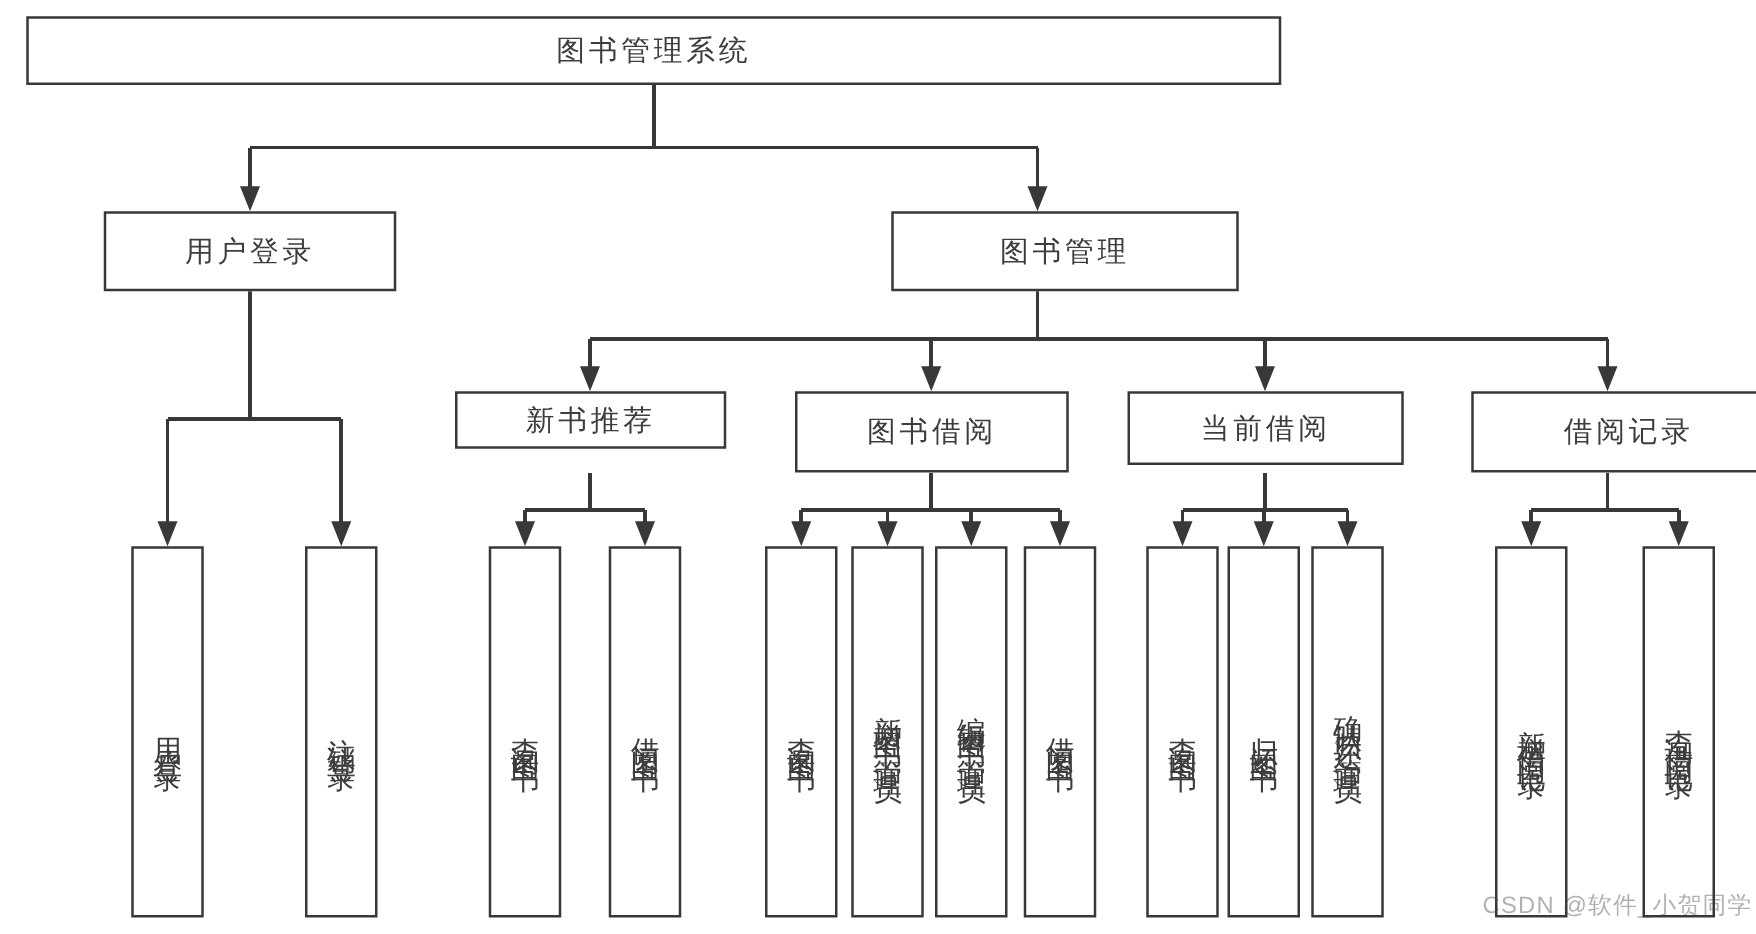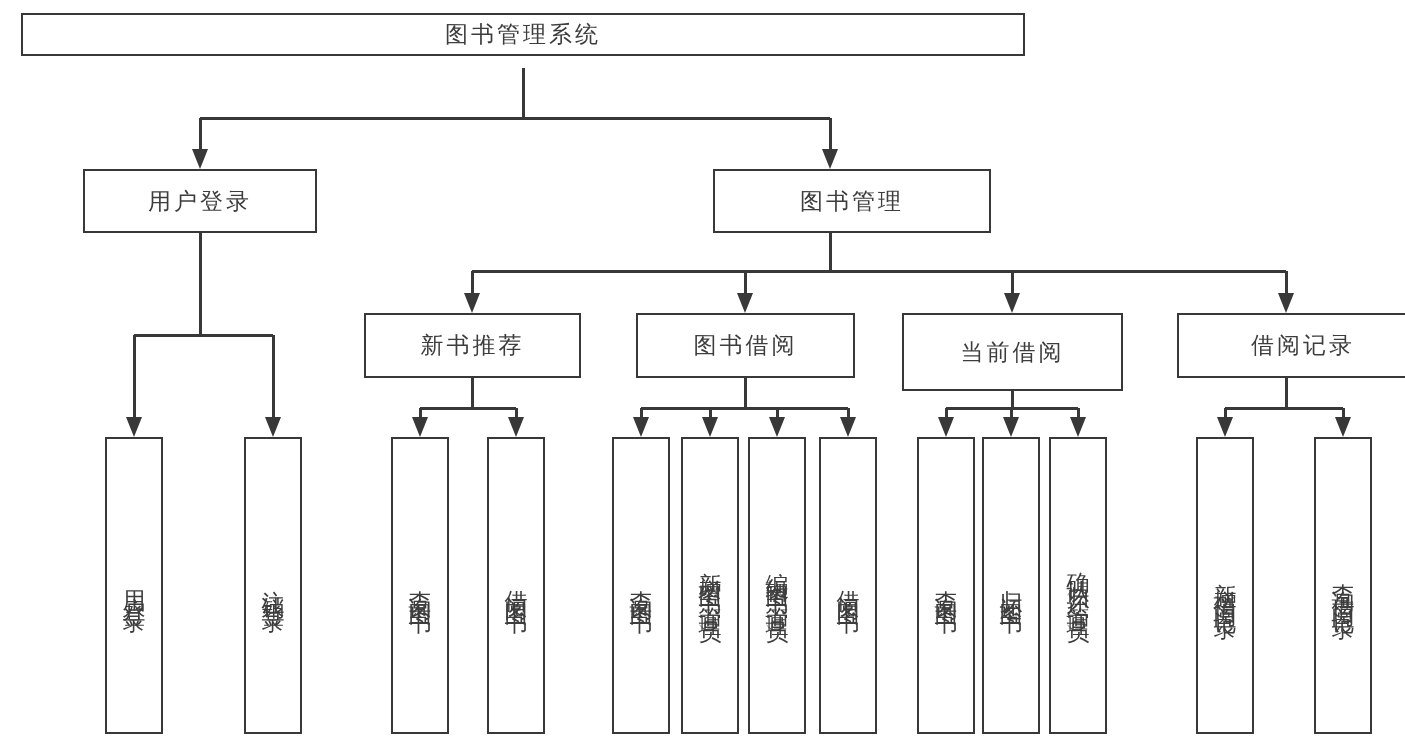--- a/index.html
+++ b/index.html
@@ -106,38 +106,38 @@
       M702 417 L718 417 L710 437 Z
       M769 417 L785 417 L777 437 Z
       M840 417 L856 417 L848 437 Z
       M938 417 L954 417 L946 437 Z
       M1003 417 L1019 417 L1011 437 Z
       M1070 417 L1086 417 L1078 437 Z
       M1217 417 L1233 417 L1225 437 Z
       M1335 417 L1351 417 L1343 437 Z"></path>
   </svg>
 
-  <div class="node h" style="left:21px; top:13px; width:1004px; height:43px;">
+  <div class="node h" style="left:21px; top:13px; width:1004px; height:55px;">
     <span>图书管理系统</span>
   </div>
 
   <div class="node h" style="left:83px; top:169px; width:234px; height:64px;">
     <span>用户登录</span>
   </div>
   <div class="node h" style="left:713px; top:169px; width:278px; height:64px;">
     <span>图书管理</span>
   </div>
 
-  <div class="node h" style="left:364px; top:313px; width:217px; height:65px;">
+  <div class="node h" style="left:364px; top:313px; width:217px; height:46px;">
     <span>新书推荐</span>
   </div>
   <div class="node h" style="left:636px; top:313px; width:219px; height:65px;align-items:center;">
     <span>图书借阅</span>
   </div>
-  <div class="node h" style="left:902px; top:313px; width:221px; height:78px;">
+  <div class="node h" style="left:902px; top:313px; width:221px; height:59px;">
     <span>当前借阅</span>
   </div>
   <div class="node h" style="left:1177px; top:313px; width:252px; height:65px;">
     <span>借阅记录</span>
   </div>
 
   <div class="node v" style="left:105px; top:437px; width:58px; height:297px;">
     <span>用户登录</span>
   </div>
   <div class="node v" style="left:244px; top:437px; width:58px; height:297px;">
@@ -174,14 +174,15 @@
     <span>确认归还（管理员）</span>
   </div>
 
   <div class="node v" style="left:1196px; top:437px; width:58px; height:297px;">
     <span>新增借阅记录</span>
   </div>
   <div class="node v" style="left:1314px; top:437px; width:58px; height:297px;">
     <span>查询借阅记录</span>
   </div>
 
+  <div class="watermark">CSDN @软件_小贺同学</div>
 
 </div>
 
 </body></html>

